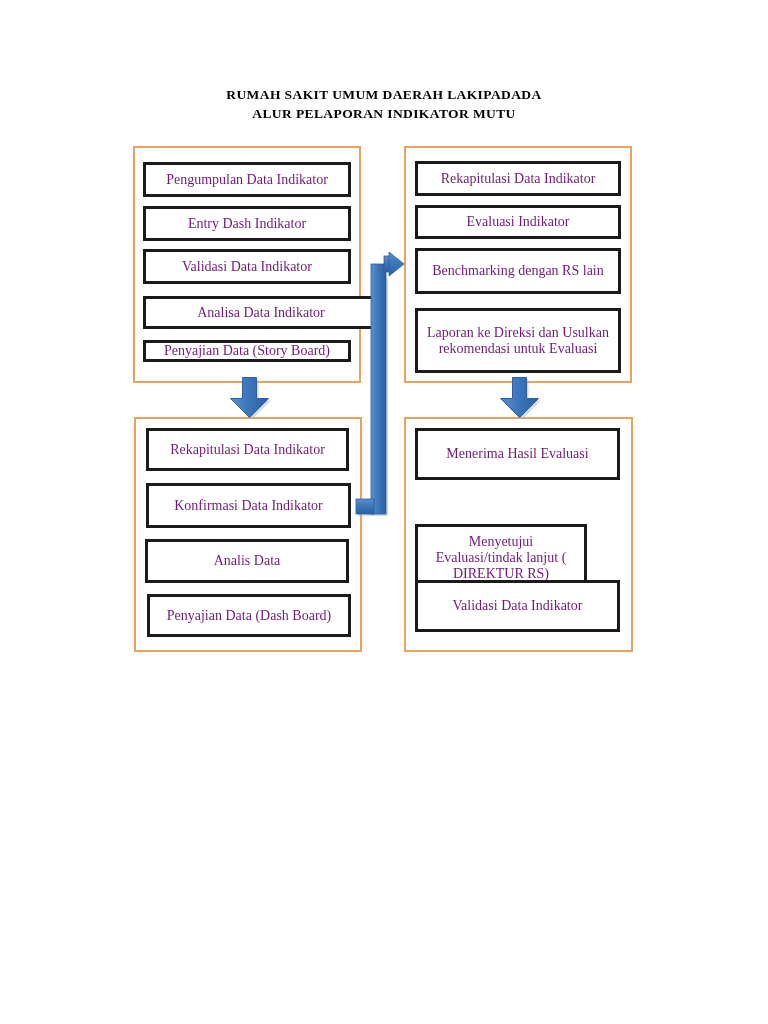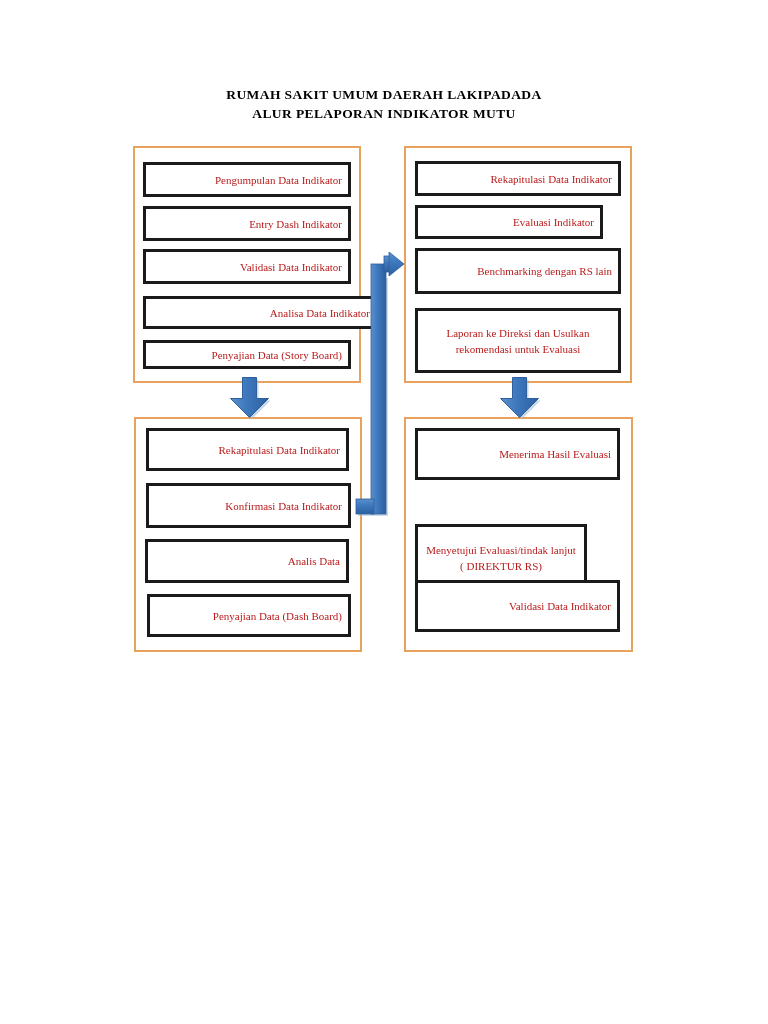--- a/index.html
+++ b/index.html
@@ -46,40 +46,40 @@
   #group-br { left: 404px; top: 417px; width: 229px; height: 235px; }
 
   
   .pbox {
     position: absolute;
     border: 3px solid #1a1a1a;
     background: #ffffff;
     box-sizing: border-box;
     display: flex;
     align-items: center;
-    justify-content: flex-end;
+    justify-content: center;
     text-align: center;
-    color: #b91c1c;
+    color: #701a75;
     font-family: "Liberation Serif", "DejaVu Serif", serif;
-    font-size: 11px;
+    font-size: 14px;
     line-height: 16px;
     padding: 0 6px;
   }
   .pbox span { display: block; }
 
   
   #tl-b0 { left: 143px; top: 162px; width: 208px; height: 35px; }
   #tl-b1 { left: 143px; top: 206px; width: 208px; height: 35px; }
   #tl-b2 { left: 143px; top: 249px; width: 208px; height: 35px; }
   #tl-b3 { left: 143px; top: 296px; width: 236px; height: 33px; }
-  #tl-b4 { left: 143px; top: 340px; width: 208px; height: 29px; }
+  #tl-b4 { left: 143px; top: 340px; width: 208px; height: 22px; }
 
   
   #tr-b0 { left: 415px; top: 161px; width: 206px; height: 35px; }
-  #tr-b1 { left: 415px; top: 205px; width: 188px; height: 34px; }
+  #tr-b1 { left: 415px; top: 205px; width: 206px; height: 34px; }
   #tr-b2 { left: 415px; top: 248px; width: 206px; height: 46px; }
   #tr-b3 { left: 415px; top: 308px; width: 206px; height: 65px; }
 
   
   #bl-b0 { left: 146px; top: 428px; width: 203px; height: 43px; }
   #bl-b1 { left: 146px; top: 483px; width: 205px; height: 45px; }
   #bl-b2 { left: 145px; top: 539px; width: 204px; height: 44px; }
   #bl-b3 { left: 147px; top: 594px; width: 204px; height: 43px; }
 
   

